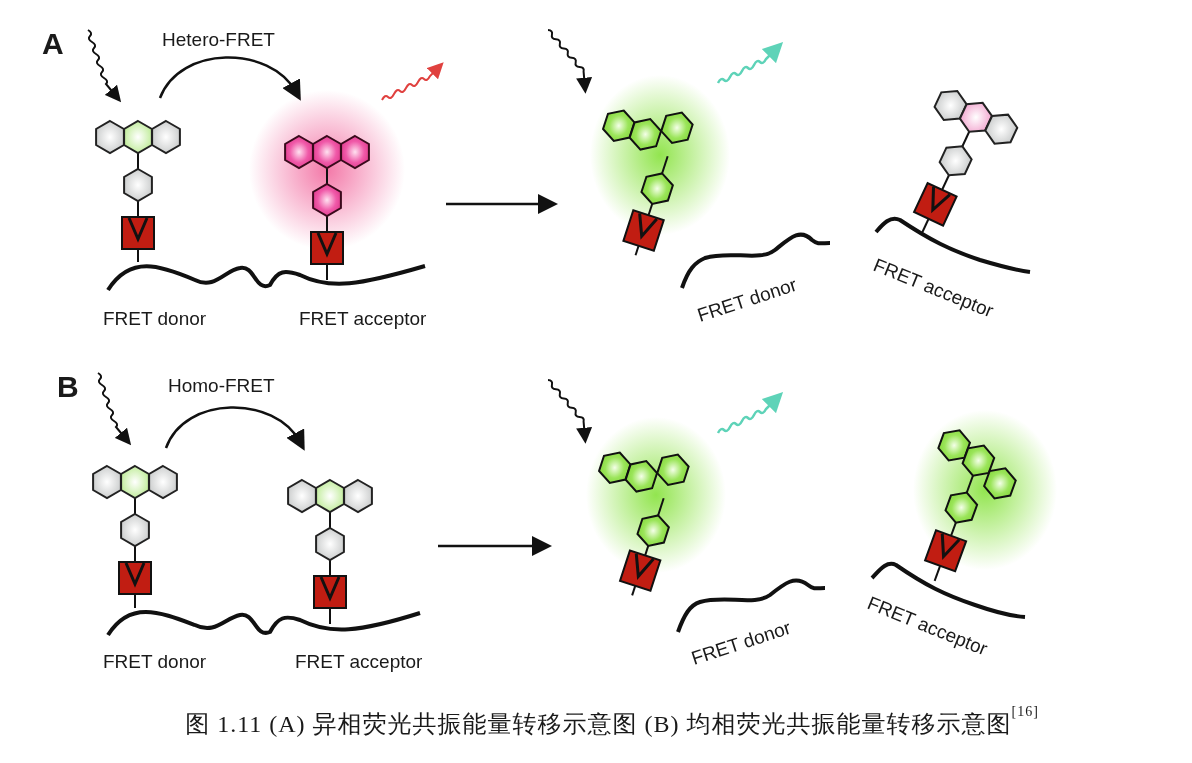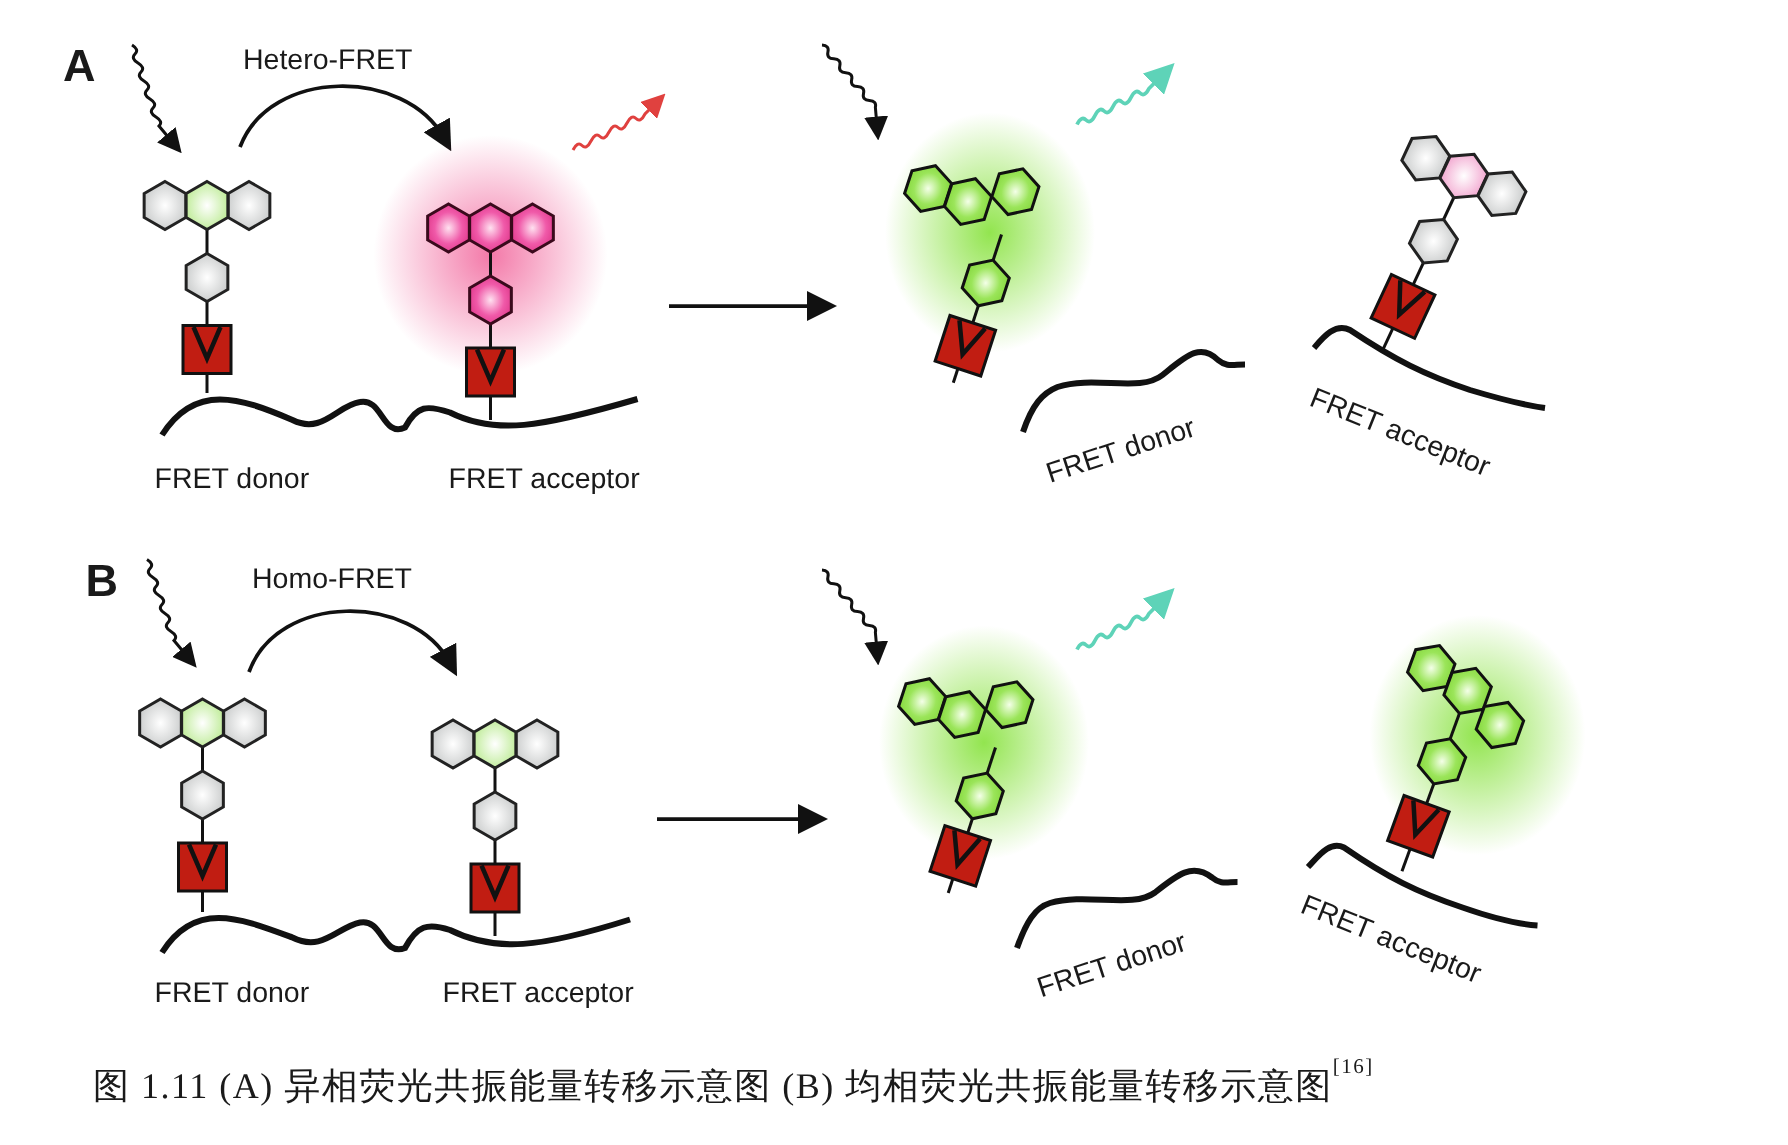--- a/index.html
+++ b/index.html
@@ -1,19 +1,19 @@
 <!DOCTYPE html>
 <html><head>
 <meta charset="utf-8">
 <style>
   html, body { margin:0; padding:0; background:#ffffff; }
   body { width:1192px; height:763px; position:relative; overflow:hidden; font-family:"Liberation Sans", sans-serif; }
   #fig { position:absolute; left:0; top:0; width:1192px; height:700px; }
   .lbl { font-family:"Liberation Sans", sans-serif; fill:#1a1a1a; }
-  .caption { position:absolute; left:62px; top:708px; width:1100px; font-family:"Liberation Serif", serif; font-size:24px; color:#1a1a1a; letter-spacing:1px; white-space:nowrap; }
+  .caption { position:absolute; left:62px; top:708px; width:1100px; font-family:"Liberation Serif", serif; font-size:24px; color:#1a1a1a; letter-spacing:1px; white-space:nowrap;text-align:center; }
   .caption sup { font-size:14px; vertical-align:top; position:relative; top:-4px; }
 </style>
 </head>
 <body>
 
 <svg id="fig" viewBox="0 0 1192 700" xmlns="http://www.w3.org/2000/svg">
   <defs>
     <radialGradient id="gGray" cx="50%" cy="50%" r="55%">
       <stop offset="0%" stop-color="#ffffff"></stop>
         <stop offset="100%" stop-color="#c9cbcb"></stop>

